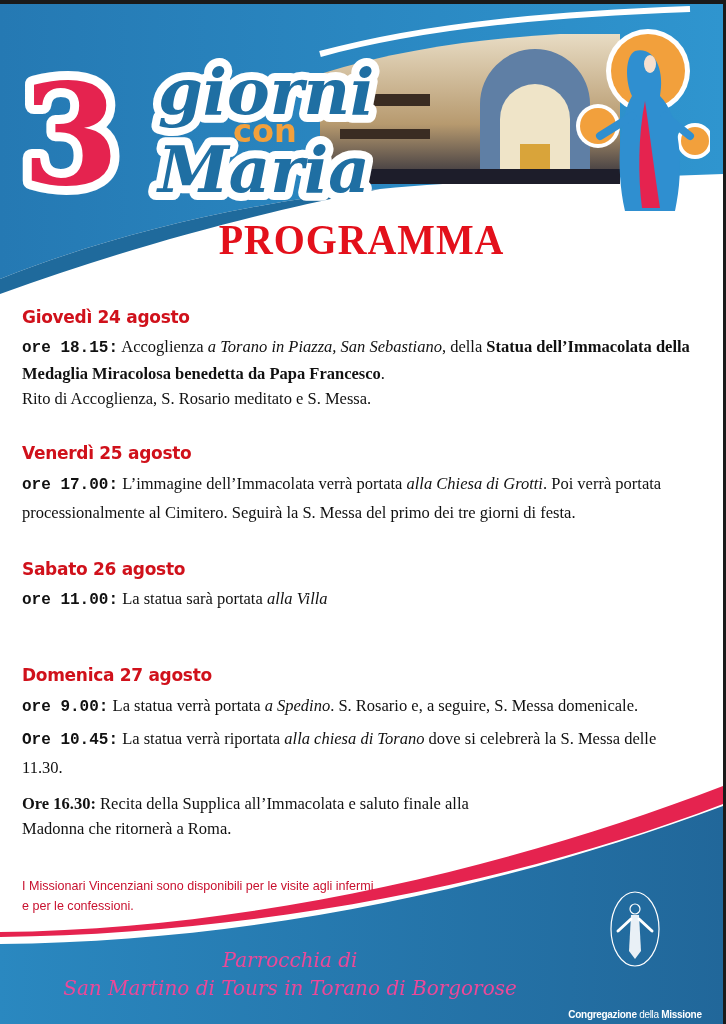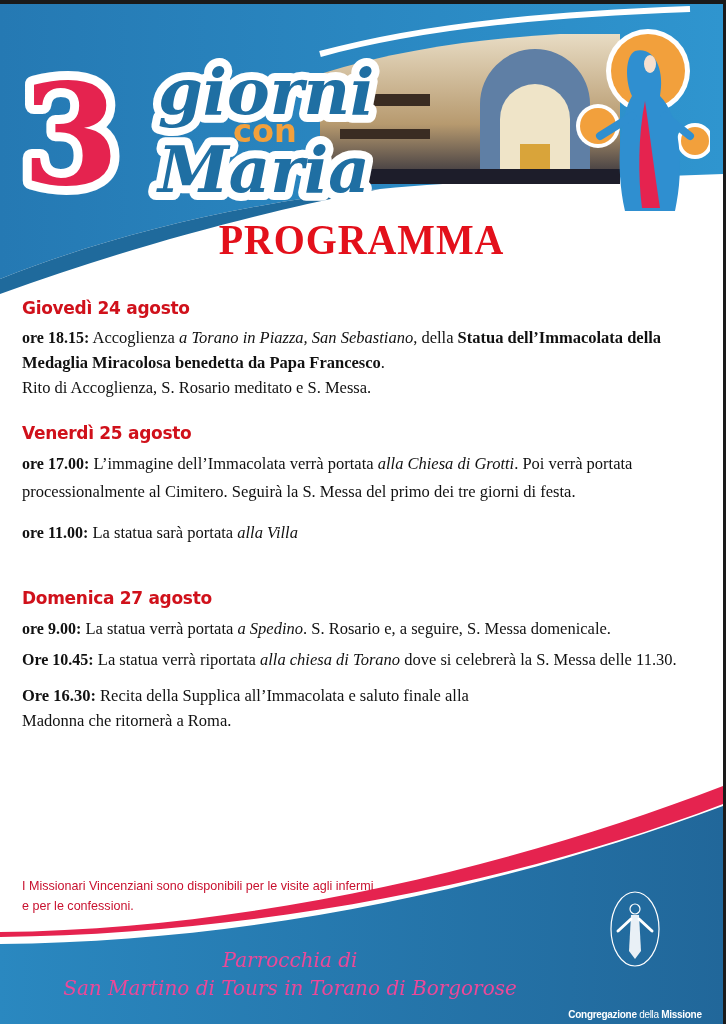--- a/index.html
+++ b/index.html
@@ -5,23 +5,23 @@
   html, body { margin: 0; padding: 0; }
   body { width: 726px; height: 1024px; overflow: hidden; background: #1a1a1a; position: relative; font-family: "Liberation Serif", serif; }
   .page { position: absolute; left: 0; top: 4px; width: 723px; height: 1020px; background: #fff; overflow: hidden; }
   .header-bg { position: absolute; left: 0; top: 0; width: 723px; height: 300px; }
   .footer-bg { position: absolute; left: 0; top: 760px; width: 723px; height: 260px; }
   .logo { position: absolute; left: 18px; top: 40px; width: 380px; height: 160px; }
   .church-photo { position: absolute; left: 320px; top: 30px; width: 300px; height: 150px; }
   .madonna { position: absolute; left: 560px; top: 22px; width: 150px; height: 185px; }
   .title { position: absolute; left: 0; width: 723px; top: 212px; text-align: center; color: #e3101b; font-family: "Liberation Serif", serif; font-weight: bold; font-size: 42px; letter-spacing: 1px; transform: scaleX(0.95); }
   .content { position: absolute; left: 22px; top: 285px; width: 690px; font-size: 16.5px; line-height: 25px; color: #111; }
-  .day { color: #d0111b; font-family: "DejaVu Sans", sans-serif; font-size: 17px; font-weight: 600; margin: 7px 0 4px 0; letter-spacing: -0.3px; }
+  .day { color: #d0111b; font-family: "DejaVu Sans", sans-serif; font-size: 17px; font-weight: 600; margin: 16px 0 4px 0; letter-spacing: -0.3px; }
   .para { margin: 0; }
-  .ore { font-family: Liberation Serif, serif; font-weight: bold; font-size: 16px; }
+  .ore { font-family: Liberation Mono, monospace; font-weight: bold; font-size: 16px; }
   .ore-serif { font-weight: bold; }
   .loc { font-style: italic; }
   b { font-weight: bold; }
   .gap-s { height: 10px; }
   .gap-m { height: 14px; }
   .note { position: absolute; left: 22px; top: 872px; font-family: "Liberation Sans", sans-serif; font-size: 13.5px; line-height: 20px; color: #c8102e; transform: scaleX(0.93); transform-origin: left; }
   .parish { position: absolute; left: 10px; top: 942px; width: 560px; text-align: center; color: #ec4899; font-family: "DejaVu Serif", serif; font-style: italic; font-size: 20px; line-height: 28px; }
   .congr-logo { position: absolute; left: 600px; top: 885px; width: 70px; height: 80px; }
   .congr-text { position: absolute; left: 565px; top: 968px; width: 140px; text-align: center; color: #fff; font-family: "Liberation Sans", sans-serif; font-size: 10px; line-height: 14px; letter-spacing: -0.3px; margin-top: 36px; }
   .congr-text b { font-weight: bold; }
@@ -109,20 +109,21 @@
       <span>Rito di Accoglienza, S. Rosario meditato e S. Messa.</span>
     </p>
     <div class="gap-m"></div>
 
     <div class="day">Venerdì 25 agosto</div>
     <p class="para" style="line-height:28px">
       <span class="ore">ore 17.00:</span><span> L’immagine dell’Immacolata verrà portata </span><span class="loc">alla Chiesa di Grotti</span><span>. Poi verrà portata processionalmente al Cimitero. Seguirà la S. Messa del primo dei tre giorni di festa.</span>
     </p>
     <div class="gap-m"></div>
 
+    <div class="day">Sabato 26 agosto</div>
     <p class="para">
       <span class="ore">ore 11.00:</span><span>  La statua sarà portata </span><span class="loc">alla Villa</span>
     </p>
     <div class="gap-s" style="height:16px"></div>
     <div class="gap-m" style="height:18px"></div>
 
     <div class="day">Domenica 27 agosto</div>
     <p class="para" style="line-height:27px; width:640px">
       <span class="ore">ore 9.00:</span><span>  La statua verrà portata </span><span class="loc">a Spedino</span><span>.  S. Rosario e, a seguire, S. Messa domenicale.</span>
     </p>

